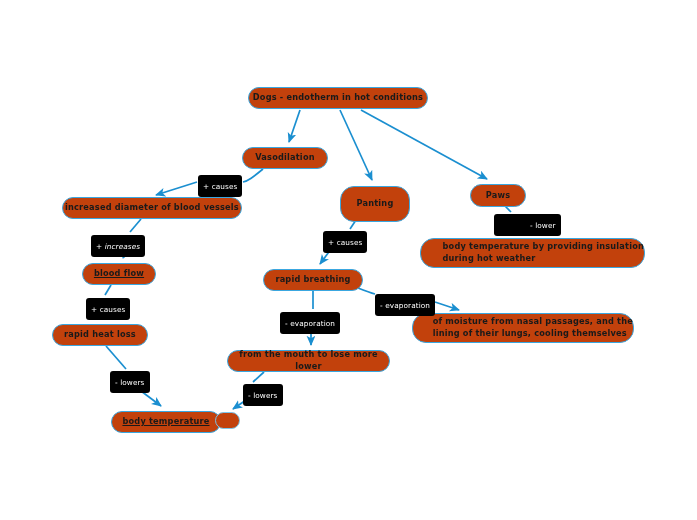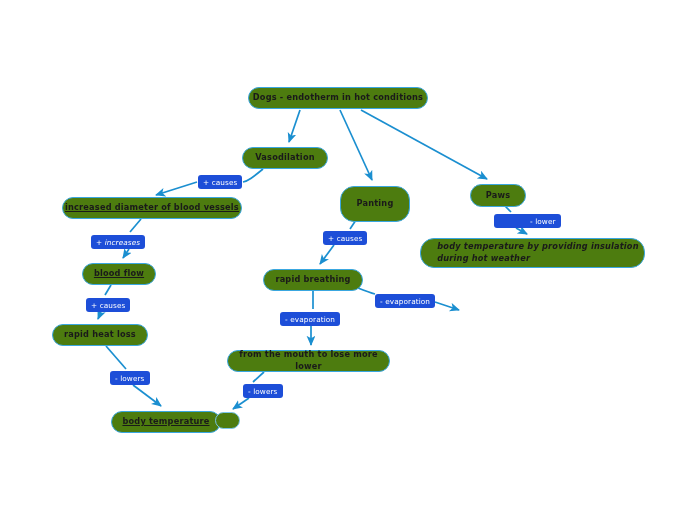--- a/index.html
+++ b/index.html
@@ -22,59 +22,58 @@
   #edges {
     position: absolute;
     left: 0;
     top: 0;
     width: 697px;
     height: 520px;
   }
   .node {
     position: absolute;
     box-sizing: border-box;
-    background: #4d7c0f;
+    background: #c2410c;
     border: 1.6px solid #3aa7e0;
     border-radius: 14px;
     color: #1a1a1a;
     font-size: 8.2px;
     font-weight: bold;
     letter-spacing: 0.2px;
     display: flex;
     align-items: center;
     white-space: pre-line;
     line-height: 1.45;
   }
   .node.center {
     justify-content: center;
     text-align: center;
   }
   .node.leftal {
-    justify-content: center;
+    justify-content: flex-end;
     text-align: left;
     padding-left: 11px;
-    font-style: italic;
   }
   .node.empty {
     border-color: #79c6ec;
   }
   .lbl {
     position: absolute;
     box-sizing: border-box;
-    background: #1d4ed8;
+    background: #000000;
     border-radius: 3px;
     color: #ffffff;
     font-size: 7.3px;
     font-weight: normal;
     letter-spacing: 0.1px;
     display: flex;
     align-items: center;
     justify-content: center;
     padding: 0 5px;
-    height: 14px;
+    height: 22px;
     white-space: nowrap;
   }
 </style>
 </head>
 <body>
 
 <div id="canvas">
 
   <svg id="edges" viewBox="0 0 697 520" xmlns="http://www.w3.org/2000/svg">
     <defs>
@@ -120,21 +119,21 @@
   </div>
 
   <div class="node center" style="left:340px; top:186px; width:70px; height:36px;">
     <span>Panting</span>
   </div>
 
   <div class="node center" style="left:470px; top:184px; width:56px; height:23px;">
     <span>Paws</span>
   </div>
 
-  <div class="node center" style="left:62px; top:197px; width:180px; height:22px;text-decoration:underline;">
+  <div class="node center" style="left:62px; top:197px; width:180px; height:22px;">
     <span>increased diameter of blood vessels</span>
   </div>
 
   <div class="node center" style="left:82px; top:263px; width:74px; height:22px;text-decoration:underline;">
     <span>blood flow</span>
   </div>
 
   <div class="node center" style="left:52px; top:324px; width:96px; height:22px;">
     <span>rapid heat loss</span>
   </div>
@@ -153,20 +152,24 @@
 
   <div class="node center" style="left:227px; top:350px; width:163px; height:22px;">
     <span>from the mouth to lose more lower</span>
   </div>
 
   <div class="node leftal" style="left:420px; top:238px; width:225px; height:30px;">
     <span>body temperature by providing insulation
 during hot weather</span>
   </div>
 
+  <div class="node leftal" style="left:412px; top:313px; width:222px; height:30px;">
+    <span>of moisture from nasal passages, and the
+lining of their lungs, cooling themselves</span>
+  </div>
 
   <div class="lbl" style="left:198px; top:175px;">
     <span>+ causes</span>
   </div>
 
   <div class="lbl" style="left:91px; top:235px;font-style:italic;">
     <span>+ increases</span>
   </div>
 
   <div class="lbl" style="left:86px; top:298px;">

